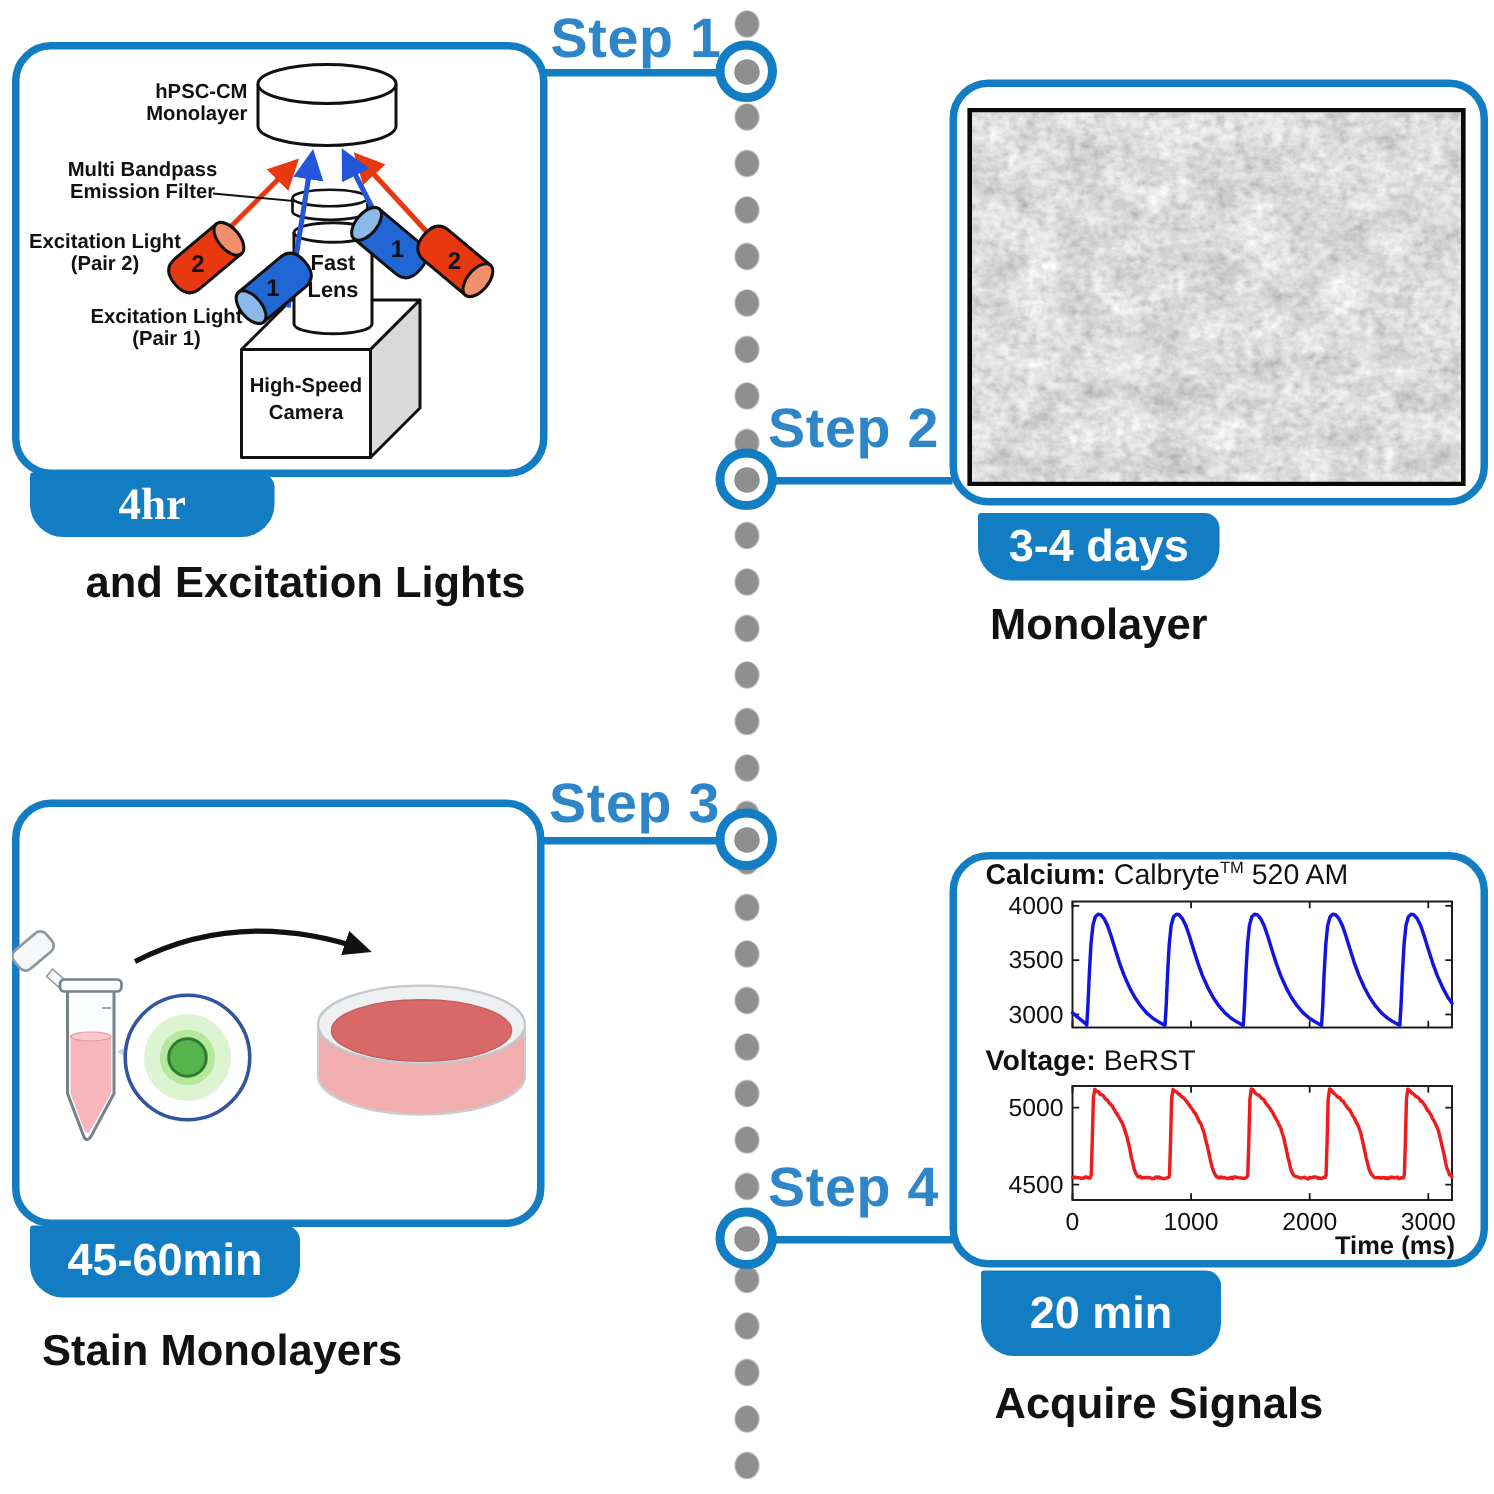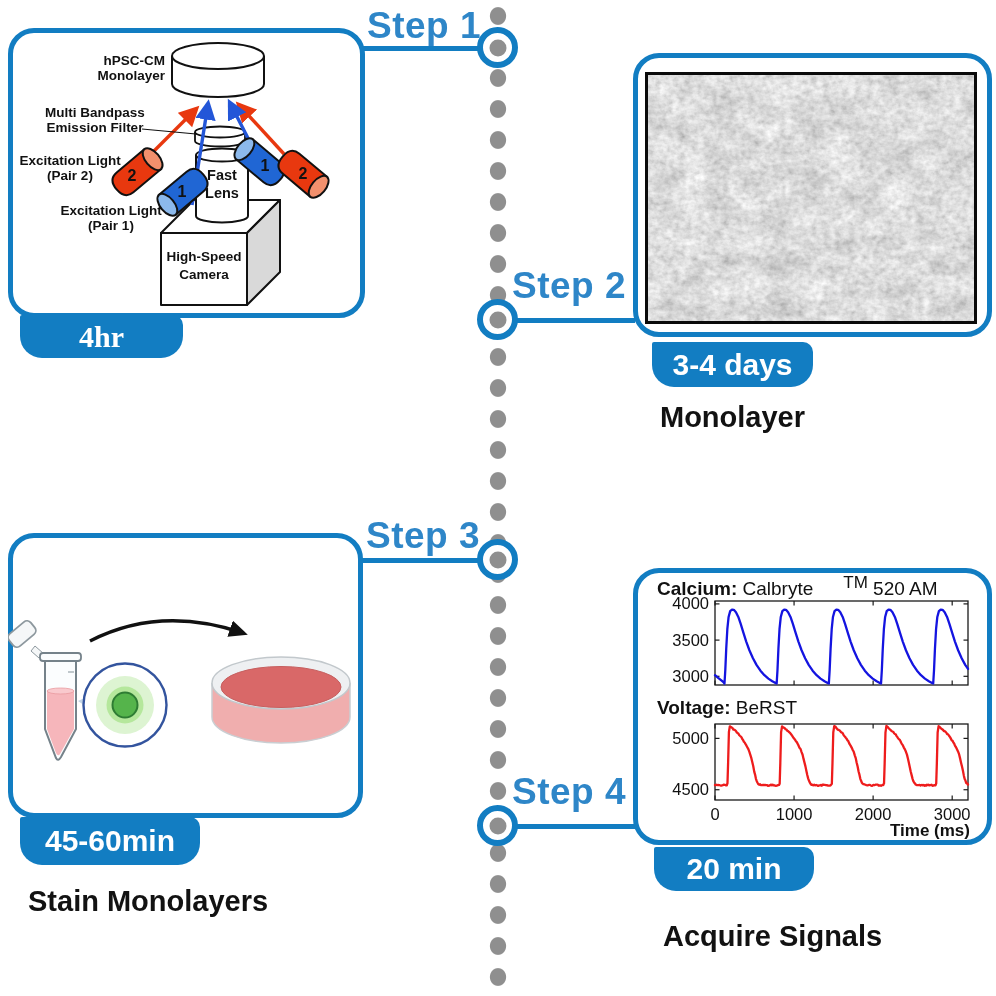--- a/index.html
+++ b/index.html
@@ -35,35 +35,35 @@
   .panel{position:absolute;border:5px solid var(--blue);border-radius:26px;background:#ffffff;box-sizing:border-box;z-index:2;}
   #panel1{left:8px;top:28px;width:357px;height:290px;}
   #panel2{left:633px;top:53px;width:359px;height:284px;}
   #panel3{left:8px;top:533px;width:355px;height:285px;}
   #panel4{left:633px;top:568px;width:359px;height:277px;}
   .badge{position:absolute;background:var(--blue);color:#ffffff;font-weight:bold;font-size:30px;
     display:flex;align-items:center;justify-content:center;border-radius:2px 10px 22px 22px;z-index:3;}
   #badge1{left:20px;top:315px;width:163px;height:43px;font-family:Liberation Serif, serif;}
   #badge2{left:652px;top:342px;width:161px;height:45px;}
   #badge3{left:20px;top:817px;width:180px;height:48px;}
-  #badge4{left:654px;top:847px;width:160px;height:44px;}
+  #badge4{left:654px;top:847px;width:160px;height:57px;}
   .caption{position:absolute;font-weight:bold;font-size:29px;color:#121212;line-height:34px;z-index:3;}
   #caption1{left:57px;top:372px;}
   #caption2{left:660px;top:400px;}
   #caption3{left:28px;top:884px;}
   #caption4{left:663px;top:919px;}
   .panel-art{position:absolute;z-index:4;pointer-events:none;}
   #art1{left:8px;top:28px;}
   #art3{left:8px;top:533px;}
   #micrograph{position:absolute;left:645px;top:72px;width:332px;height:252px;border:3px solid #0a0a0a;box-sizing:border-box;background:#8e8e8e;z-index:4;}
   .chart-title{position:absolute;font-size:19px;color:#111111;z-index:5;}
   #chart1-title{left:657px;top:573px;}
   #chart2-title{left:657px;top:697px;}
   .chart-title .t-bold{font-weight:bold;margin-top:12px;}
-  .chart-title sup{font-size:17px;margin-left:30px;}
+  .chart-title sup{font-size:11px;}
   #chart1{position:absolute;left:640px;top:594px;z-index:5;}
   #chart2{position:absolute;left:640px;top:717px;z-index:5;}
   svg text{font-family:"Liberation Sans",sans-serif;}
 </style>
 </head>
 <body>
 
 <div id="dots"></div>
 
 <div class="connector" id="conn1"></div>
@@ -93,20 +93,21 @@
 <div class="panel" id="panel2"></div>
 <div class="panel" id="panel3"></div>
 <div class="panel" id="panel4"></div>
 
 <div class="badge" id="badge1">4hr</div>
 <div class="badge" id="badge2">3-4 days</div>
 <div class="badge" id="badge3">45-60min</div>
 <div class="badge" id="badge4">20 min</div>
 
 <div class="caption" id="caption1">
+  <div>and Excitation Lights</div>
 </div>
 <div class="caption" id="caption2">
   <div>Monolayer</div>
 </div>
 <div class="caption" id="caption3">
   <div>Stain Monolayers</div>
 </div>
 <div class="caption" id="caption4">
   <div>Acquire Signals</div>
 </div>

